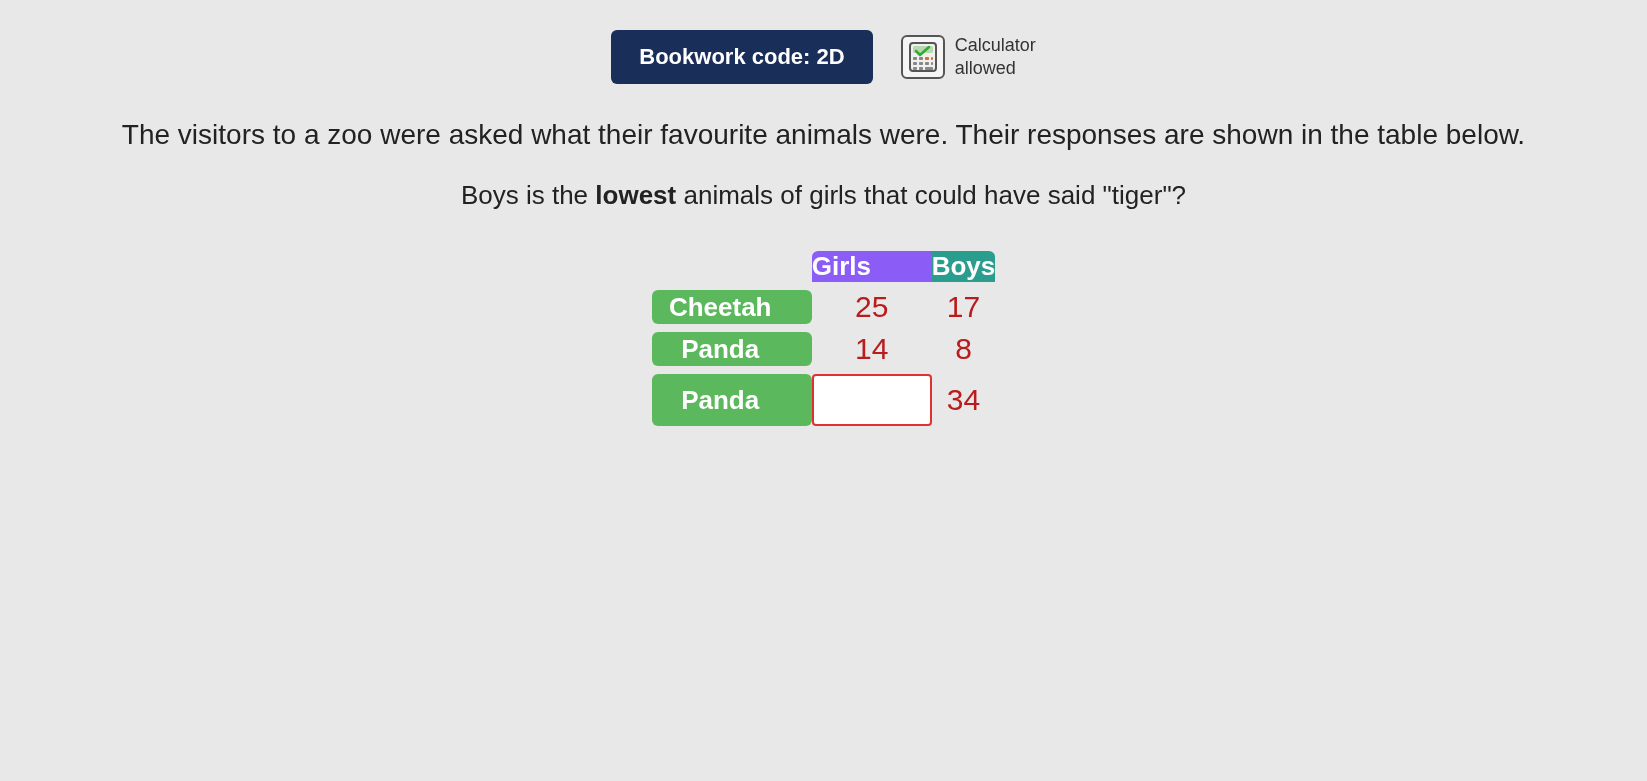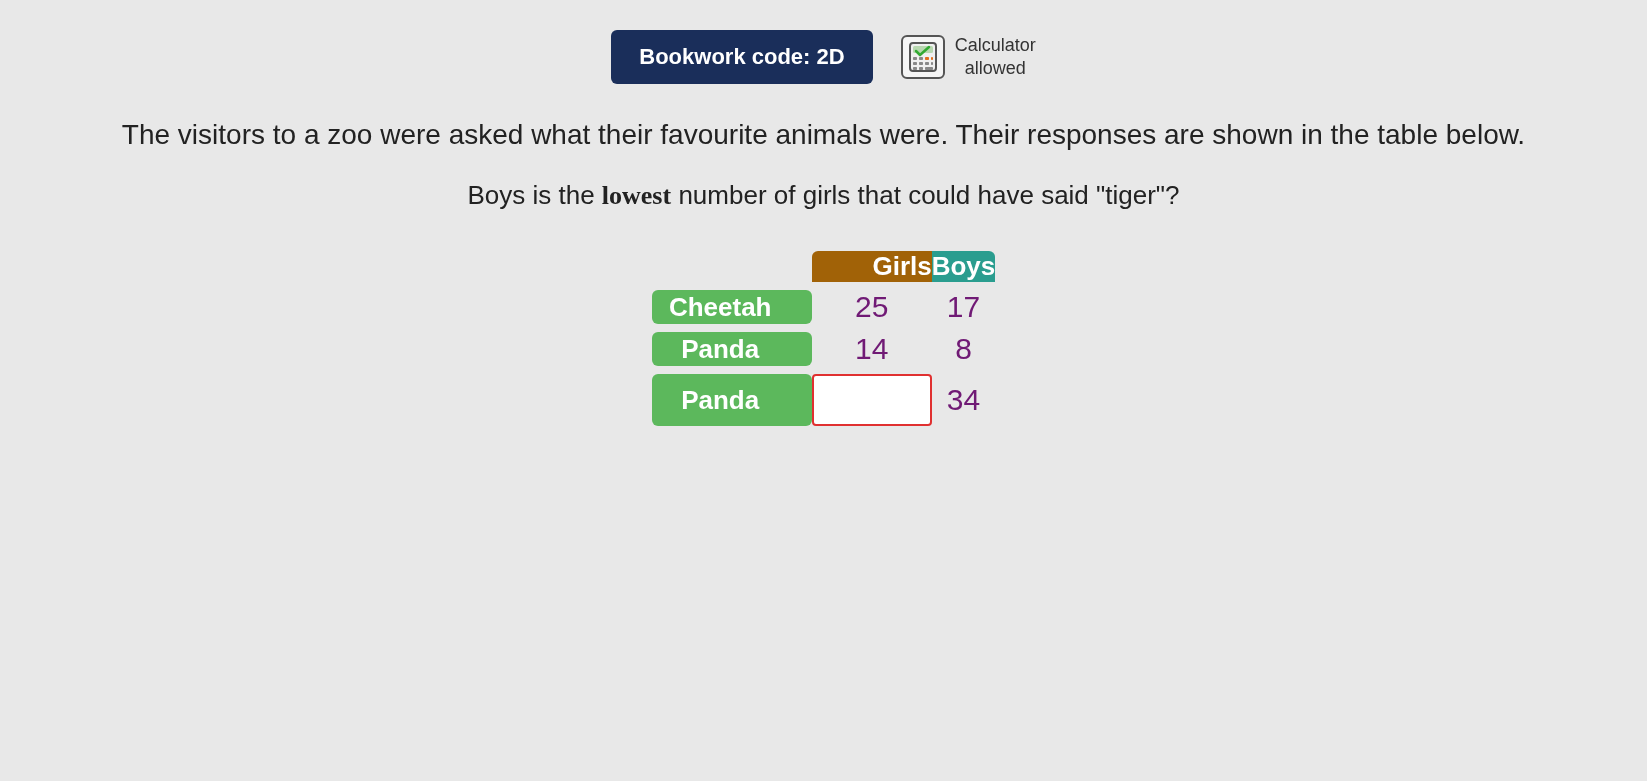--- a/index.html
+++ b/index.html
@@ -92,46 +92,45 @@
 
     .question-ask {
       font-size: 26px;
       color: #222;
       text-align: center;
       margin-bottom: 40px;
     }
 
     .question-ask strong {
       font-weight: bold;
-      font-family: Liberation Serif, serif;
     }
 
     
     .table-container {
       display: flex;
       justify-content: center;
       align-items: flex-start;
     }
 
     .data-table {
       border-collapse: separate;
       border-spacing: 0;
     }
 
     .data-table th, .data-table td {
       padding: 0;
     }
 
     
     .col-header-girls {
-      background-color: #a16207;
+      background-color: #8b5cf6;
       color: #fff;
       font-weight: bold;
       font-size: 26px;
-      text-align: right;
+      text-align: left;
       padding: 14px 50px;
       border-radius: 6px 0 0 0;
     }
 
     .col-header-boys {
       background-color: #2a9d8f;
       color: #fff;
       font-weight: bold;
       font-size: 26px;
       padding: 14px 50px;
@@ -145,21 +144,21 @@
       font-size: 26px;
       text-align: center;
       padding: 18px 30px;
       border-radius: 6px;
       min-width: 160px;
     }
 
     .data-cell {
       text-align: center;
       font-size: 30px;
-      color: #701a75;
+      color: #b91c1c;
       padding: 16px 50px;
       background: transparent;
     }
 
     .input-cell {
       text-align: center;
       padding: 14px 30px;
     }
 
     .answer-input {
@@ -211,29 +210,29 @@
           <rect x="6" y="21" width="4" height="3" rx="0.8" fill="#888"></rect>
           <rect x="12" y="21" width="4" height="3" rx="0.8" fill="#888"></rect>
           <rect x="18" y="21" width="4" height="3" rx="0.8" fill="#888"></rect>
           <rect x="24" y="21" width="2" height="3" rx="0.8" fill="#888"></rect>
 
           <rect x="6" y="26" width="4" height="3" rx="0.8" fill="#888"></rect>
           <rect x="12" y="26" width="4" height="3" rx="0.8" fill="#888"></rect>
           <rect x="18" y="26" width="8" height="3" rx="0.8" fill="#888"></rect>
         </svg>
       </div>
-      <div class="calculator-text" style="white-space:pre-line;text-align:center;">Calculator
+      <div class="calculator-text" style="white-space:pre-line;">Calculator
 allowed</div>
     </div>
   </div>
 
   <div class="question-section">
     <div class="question-main">The visitors to a zoo were asked what their favourite animals were. Their responses are shown in the table below.</div>
     <div class="question-ask">
-      <span>Boys is the </span><strong>lowest</strong><span> number of girls that could have said "tiger"?</span>
+      <span>Boys is the </span><strong>lowest</strong><span> animals of girls that could have said "tiger"?</span>
     </div>
   </div>
 
   <div class="table-container">
     <table class="data-table">
       <thead>
         <tr>
           <td></td>
           <th class="col-header-girls">Girls</th>
           <th class="col-header-boys">Boys</th>

